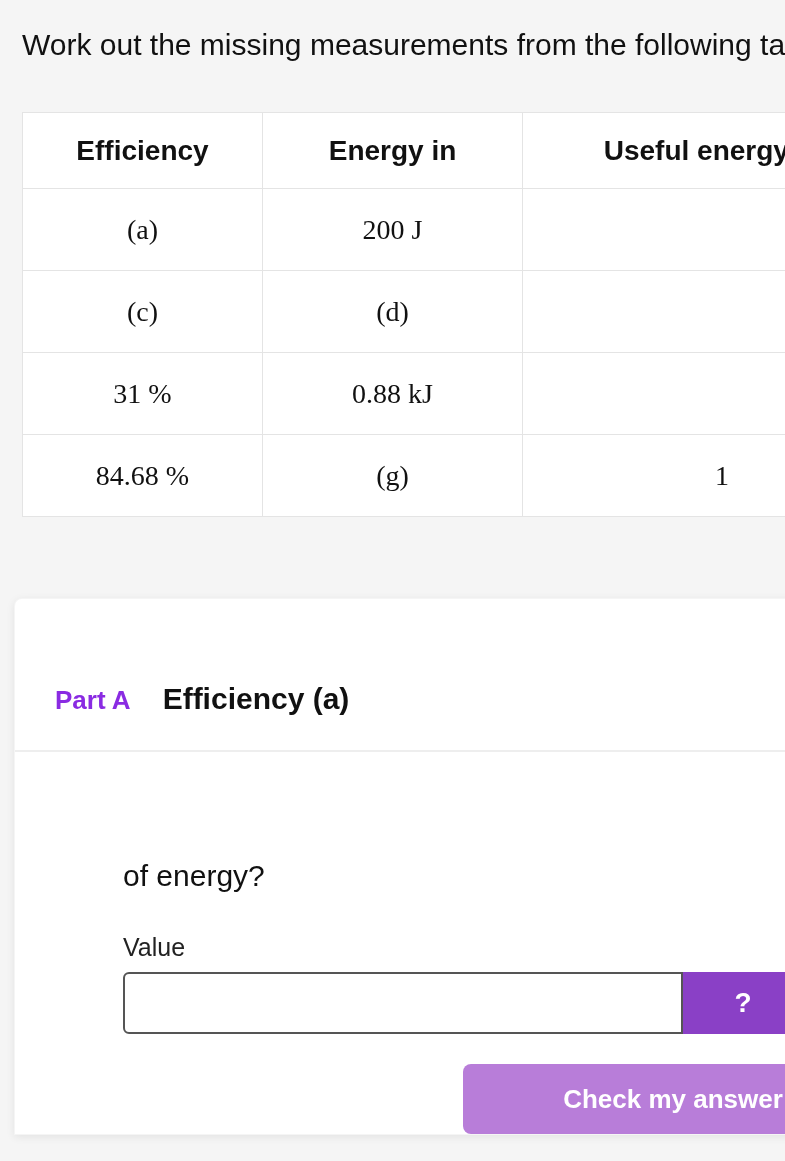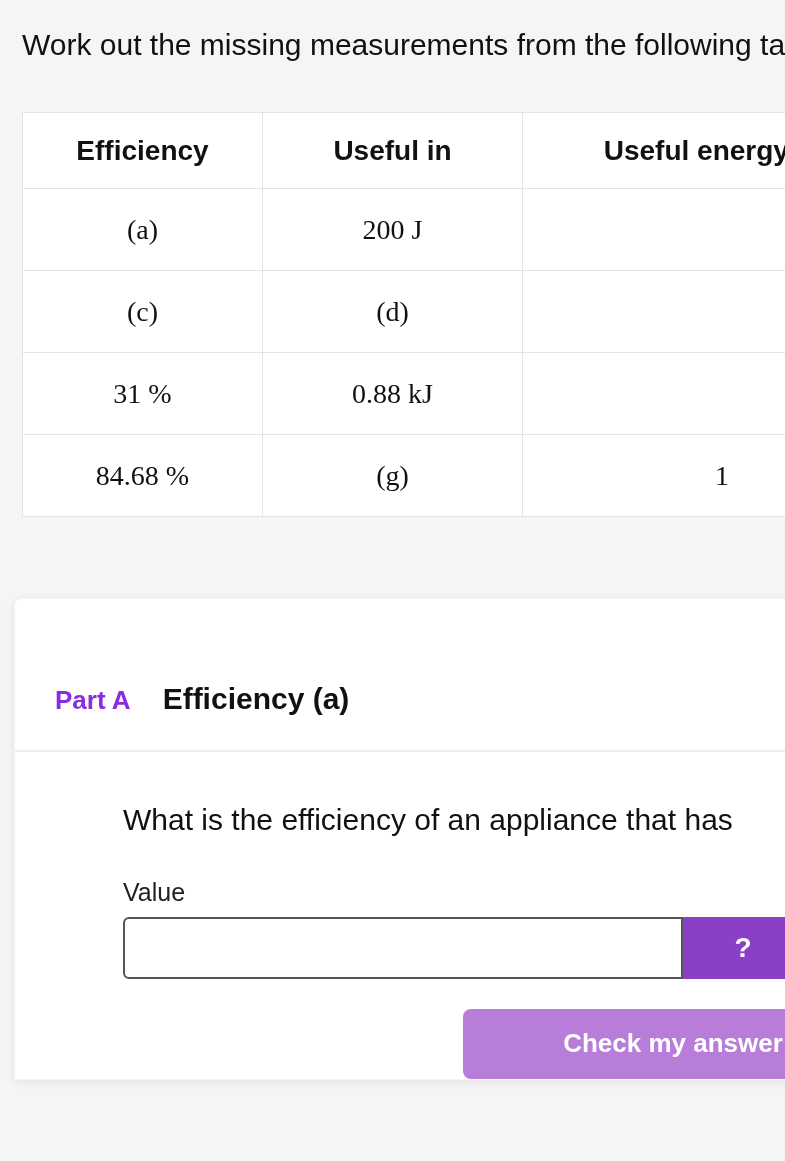--- a/index.html
+++ b/index.html
@@ -150,21 +150,21 @@
 
 <div class="page">
 
   <div class="instruction">Work out the missing measurements from the following table.</div>
 
   <div class="table-wrap">
     <table>
       <thead>
         <tr>
           <th class="col-eff">Efficiency</th>
-          <th class="col-ein">Useful in</th>
+          <th class="col-ein">Energy in</th>
           <th>Useful energy out</th>
         </tr>
       </thead>
       <tbody>
         <tr>
           <td>(a)</td>
           <td>200 J</td>
           <td></td>
         </tr>
         <tr>
@@ -186,21 +186,22 @@
     </table>
   </div>
 
   <div class="card">
     <div class="card-header">
       <span class="part-label">Part A</span>
       <span class="part-title">Efficiency (a)</span>
     </div>
     <div class="card-body">
       <p class="question-text">
-        <span>What is the efficiency of an appliance that has</span><br>
+        <br>
+        <span>of energy?</span>
       </p>
       <div class="value-label">Value</div>
       <div class="input-row">
         <input class="value-input" type="text" style="">
         <button class="help-btn">?</button>
       </div>
       <button class="check-btn">Check my answer</button>
     </div>
   </div>
 

